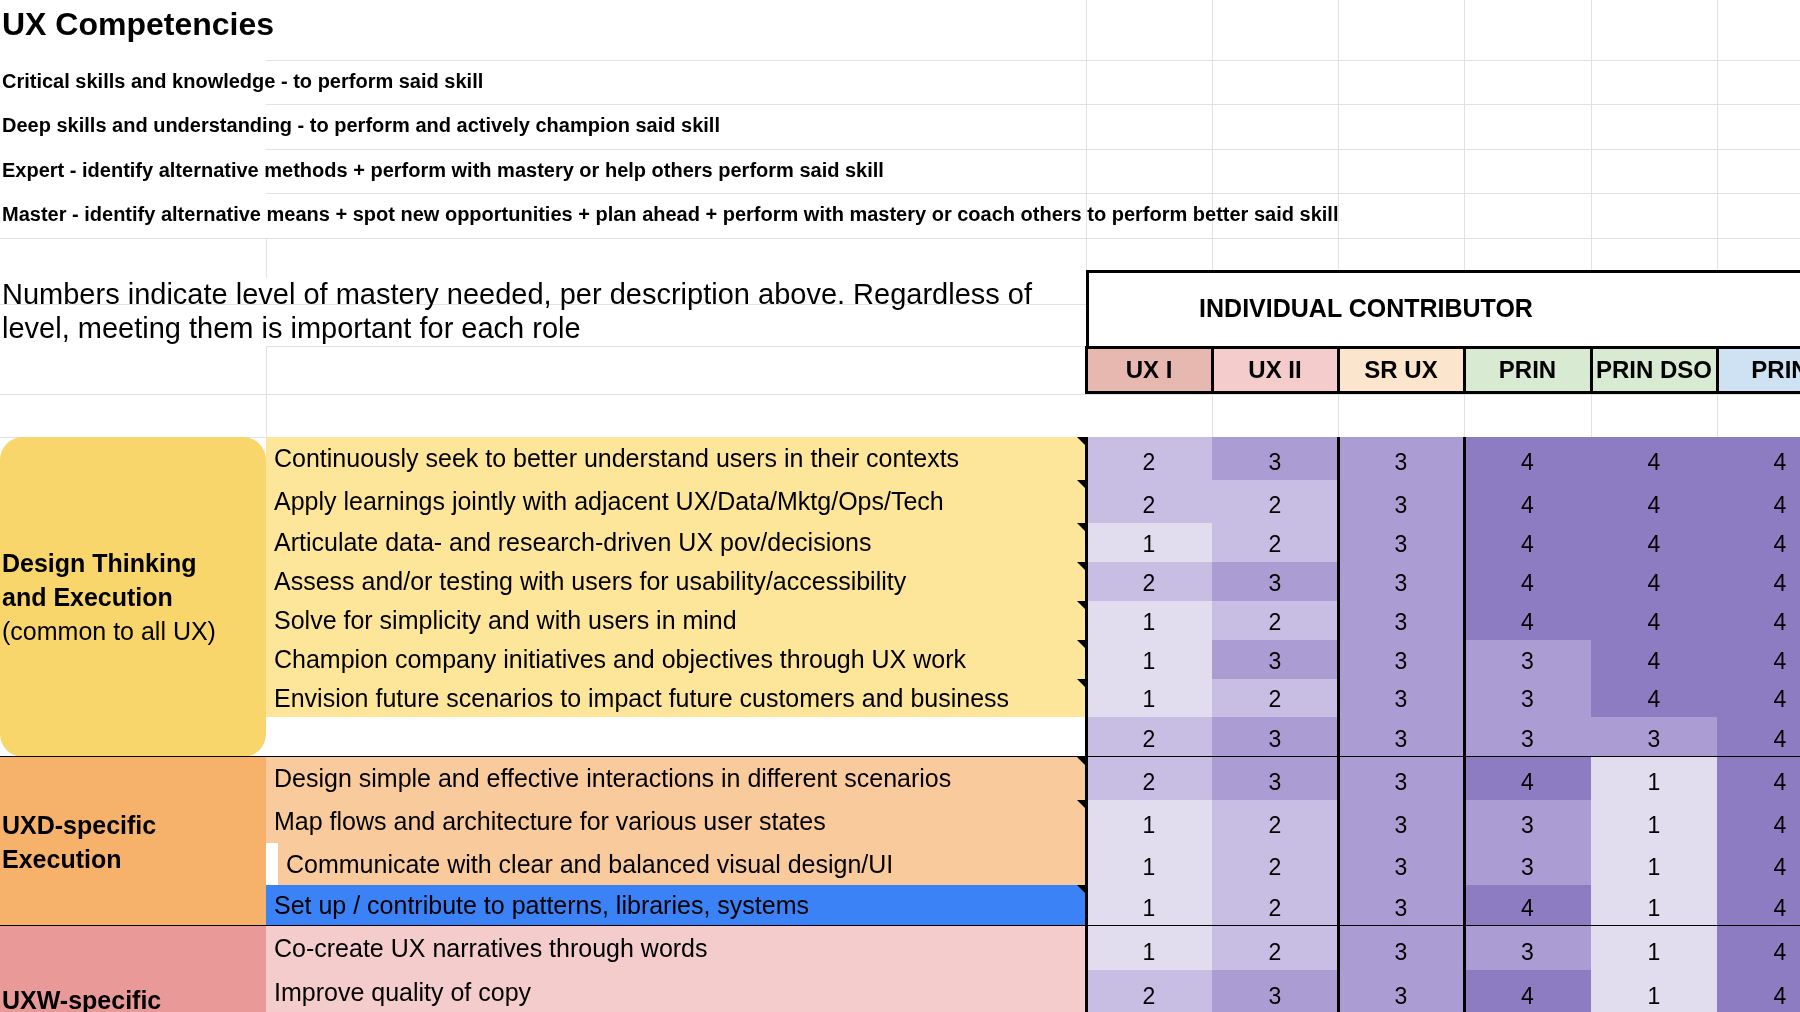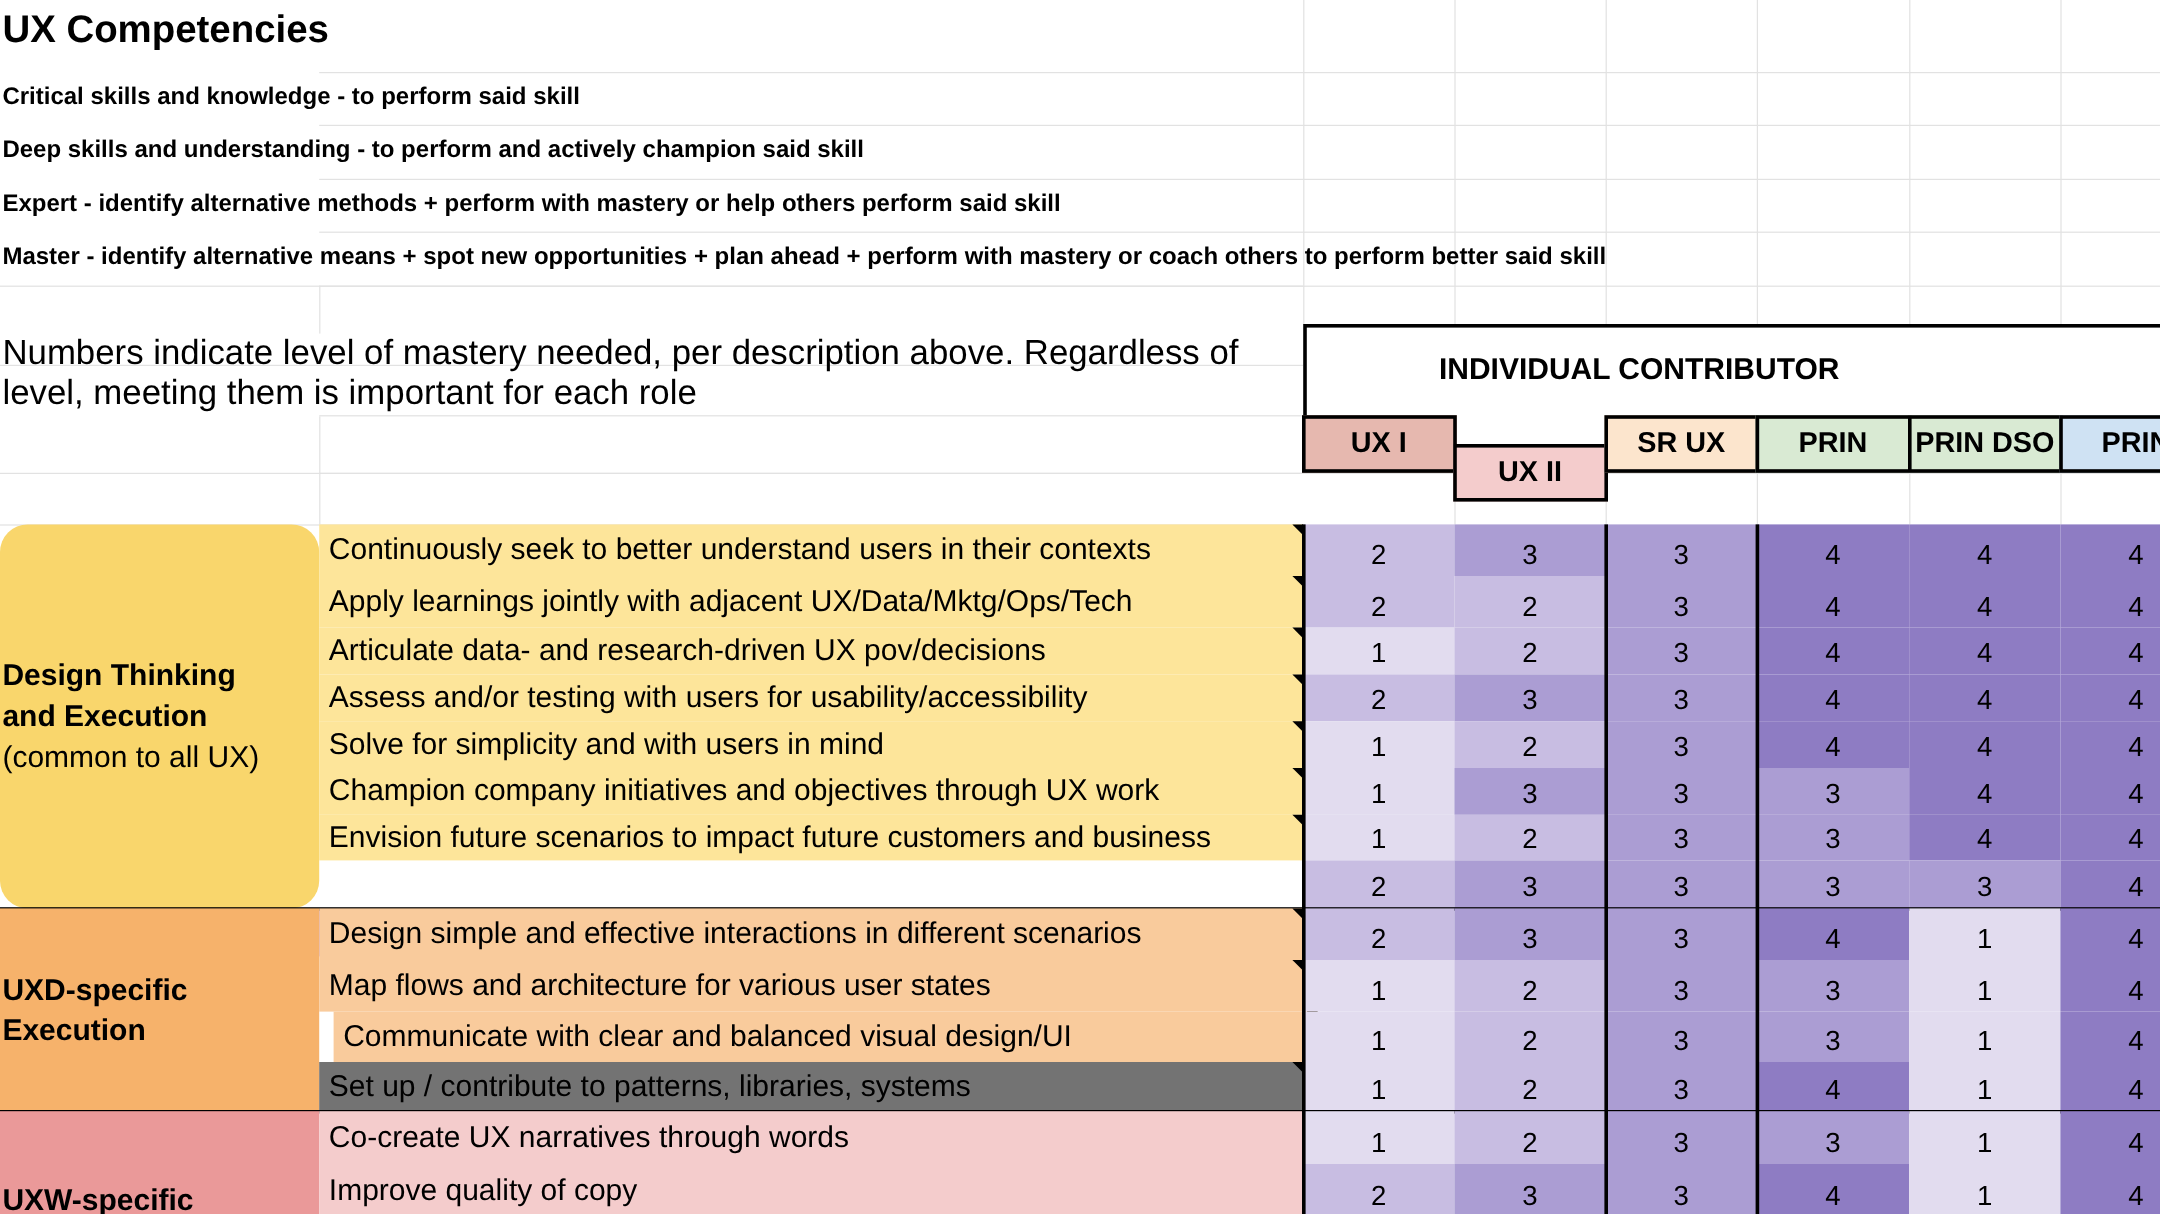--- a/index.html
+++ b/index.html
@@ -61,21 +61,21 @@
 <div class="abs legend" style="top:159px">Expert - identify alternative methods + perform with mastery or help others perform said skill</div>
 <div class="abs legend" style="top:203px">Master -  identify alternative means + spot new opportunities + plan ahead + perform with mastery or coach others to perform better said skill</div>
 
 <div class="abs note">Numbers indicate level of mastery needed, per description above.  Regardless of level, meeting them is important for each role</div>
 
 <div class="abs ic-box"></div>
 <div class="abs ic-title">INDIVIDUAL CONTRIBUTOR</div>
 
 <div id="headers">
     <div class="abs hcell" style="left: 1086px; width: 129px; background: rgb(230, 184, 175);">UX I</div>
-    <div class="abs hcell" style="left: 1212px; width: 129px; background: rgb(244, 204, 204); margin-top: 24px;">UX II</div>
+    <div class="abs hcell" style="left: 1212px; width: 129px; background: rgb(244, 204, 204);">UX II</div>
     <div class="abs hcell" style="left: 1338px; width: 129px; background: rgb(252, 229, 205);">SR UX</div>
     <div class="abs hcell" style="left: 1464px; width: 130px; background: rgb(217, 234, 211);">PRIN</div>
     <div class="abs hcell" style="left: 1591px; width: 129px; background: rgb(217, 234, 211);">PRIN DSO</div>
     <div class="abs hcell" style="left: 1717px; width: 129px; background: rgb(207, 226, 243);">PRIN</div>
   </div>
 <div id="body">
     <div class="abs cat" style="top: 437px; height: 320px; background: rgb(249, 214, 108); border-radius: 23px;">
       <b style="width: 230px;">Design Thinking and Execution</b>
       <span>(common to all UX)</span>
     </div>
@@ -153,21 +153,21 @@
     <div class="abs val" style="left: 1464px; top: 800px; width: 127px; height: 43px; background: rgb(171, 157, 211);">3</div>
     <div class="abs val" style="left: 1591px; top: 800px; width: 126px; height: 43px; background: rgb(226, 220, 239);">1</div>
     <div class="abs val" style="left: 1717px; top: 800px; width: 126px; height: 43px; background: rgb(142, 124, 195);">4</div>
     <div class="abs skill" style="top: 843px; height: 42px; background: rgb(249, 203, 156); margin-left: 12px;">Communicate with clear and balanced visual design/UI<span class="tri"></span></div>
     <div class="abs val" style="left: 1086px; top: 843px; width: 126px; height: 42px; background: rgb(226, 220, 239);">1</div>
     <div class="abs val" style="left: 1212px; top: 843px; width: 126px; height: 42px; background: rgb(200, 189, 226);">2</div>
     <div class="abs val" style="left: 1338px; top: 843px; width: 126px; height: 42px; background: rgb(171, 157, 211);">3</div>
     <div class="abs val" style="left: 1464px; top: 843px; width: 127px; height: 42px; background: rgb(171, 157, 211);">3</div>
     <div class="abs val" style="left: 1591px; top: 843px; width: 126px; height: 42px; background: rgb(226, 220, 239);">1</div>
     <div class="abs val" style="left: 1717px; top: 843px; width: 126px; height: 42px; background: rgb(142, 124, 195);">4</div>
-    <div class="abs skill" style="top: 885px; height: 41px; background: #737373;">Set up / contribute to patterns,  libraries, systems<span class="tri"></span></div>
+    <div class="abs skill" style="top: 885px; height: 41px; background: #3b82f6;">Set up / contribute to patterns,  libraries, systems<span class="tri"></span></div>
     <div class="abs val" style="left: 1086px; top: 885px; width: 126px; height: 41px; background: rgb(226, 220, 239);">1</div>
     <div class="abs val" style="left: 1212px; top: 885px; width: 126px; height: 41px; background: rgb(200, 189, 226);">2</div>
     <div class="abs val" style="left: 1338px; top: 885px; width: 126px; height: 41px; background: rgb(171, 157, 211);">3</div>
     <div class="abs val" style="left: 1464px; top: 885px; width: 127px; height: 41px; background: rgb(142, 124, 195);">4</div>
     <div class="abs val" style="left: 1591px; top: 885px; width: 126px; height: 41px; background: rgb(226, 220, 239);">1</div>
     <div class="abs val" style="left: 1717px; top: 885px; width: 126px; height: 41px; background: rgb(142, 124, 195);">4</div>
     <div class="secline" style="top: 925px; width: 1800px;"></div>
     <div class="abs cat" style="top: 926px; height: 88px; background: rgb(234, 153, 153);">
       <b style="margin-top: 60px;">UXW-specific</b>
     </div>

